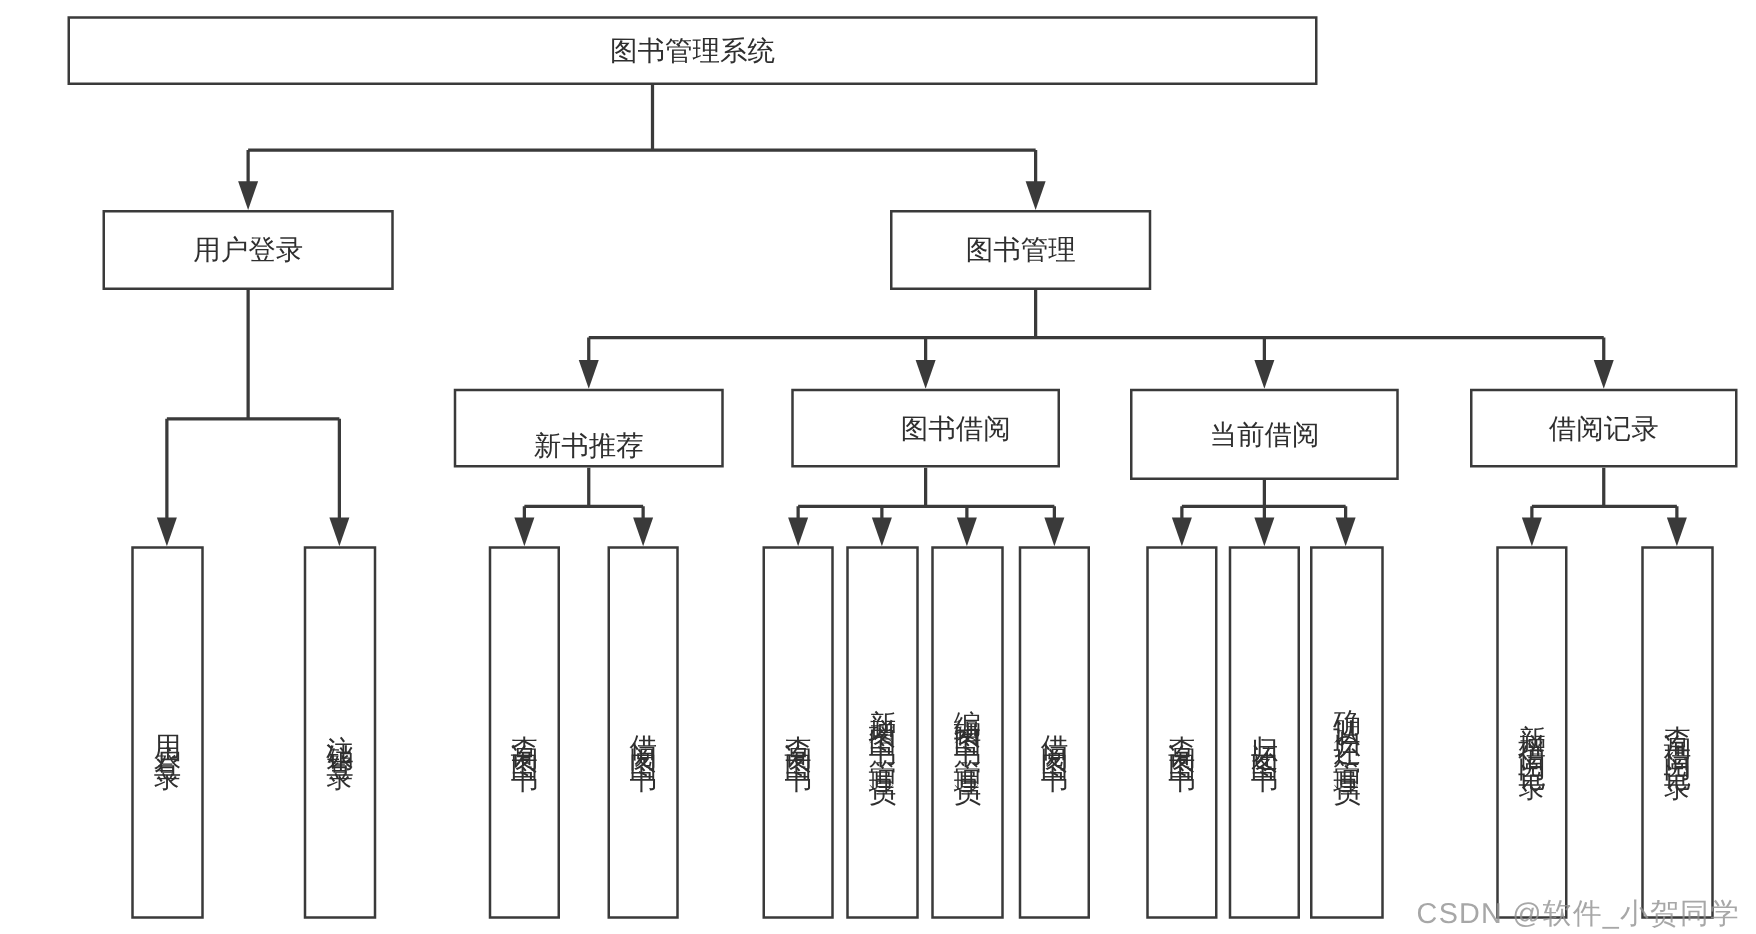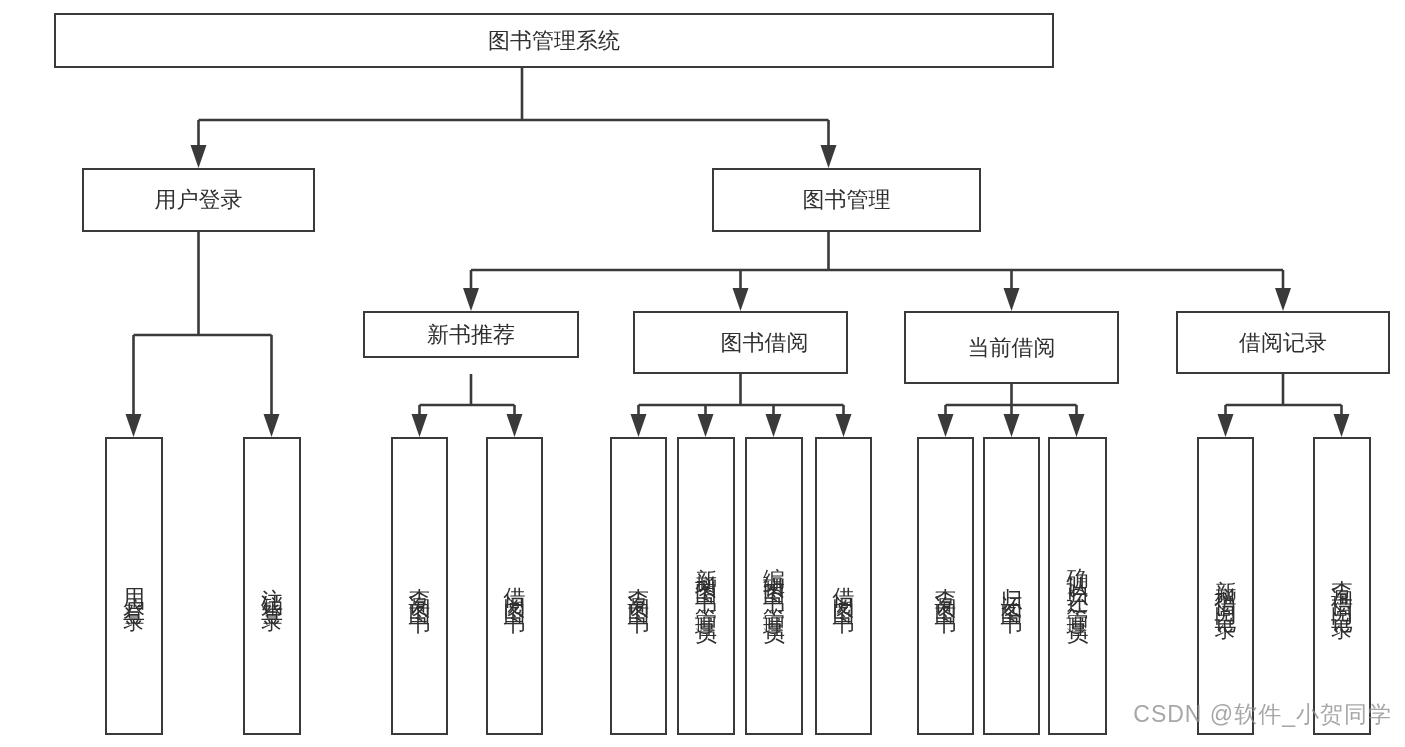--- a/index.html
+++ b/index.html
@@ -48,21 +48,21 @@
   }
   .node-leaf span {
     writing-mode: vertical-rl;
     letter-spacing: 8px;
     font-size: 22px;
     line-height: 1;
   }
   .watermark {
     position: absolute;
     right: 13px;
-    bottom: 17px;
+    bottom: 1px;
     font-size: 23px;
     color: var(--watermark-color);
     letter-spacing: 1px;
     pointer-events: none;
     white-space: nowrap;
   }
 </style>
 </head>
 <body>
 
@@ -118,25 +118,25 @@
     </g>
   </svg>
 
   <div class="node" style="left:22px; top:13px; width:1000px; height:55px;margin-left:32px;">
     <span>图书管理系统</span>
   </div>
 
   <div class="node" style="left:82px; top:168px; width:233px; height:64px;">
     <span>用户登录</span>
   </div>
-  <div class="node" style="left:712px; top:168px; width:269px; height:64px;">
+  <div class="node" style="left:712px; top:168px; width:209px; height:64px;">
     <span>图书管理</span>
   </div>
 
-  <div class="node" style="left:363px; top:311px; width:216px; height:47px;">
+  <div class="node" style="left:363px; top:311px; width:216px; height:63px;align-items:flex-end;">
     <span>新书推荐</span>
   </div>
   <div class="node" style="left:633px; top:311px; width:215px; height:63px;padding-left:48px;">
     <span>图书借阅</span>
   </div>
   <div class="node" style="left:904px; top:311px; width:215px; height:73px;">
     <span>当前借阅</span>
   </div>
   <div class="node" style="left:1176px; top:311px; width:214px; height:63px;">
     <span>借阅记录</span>

